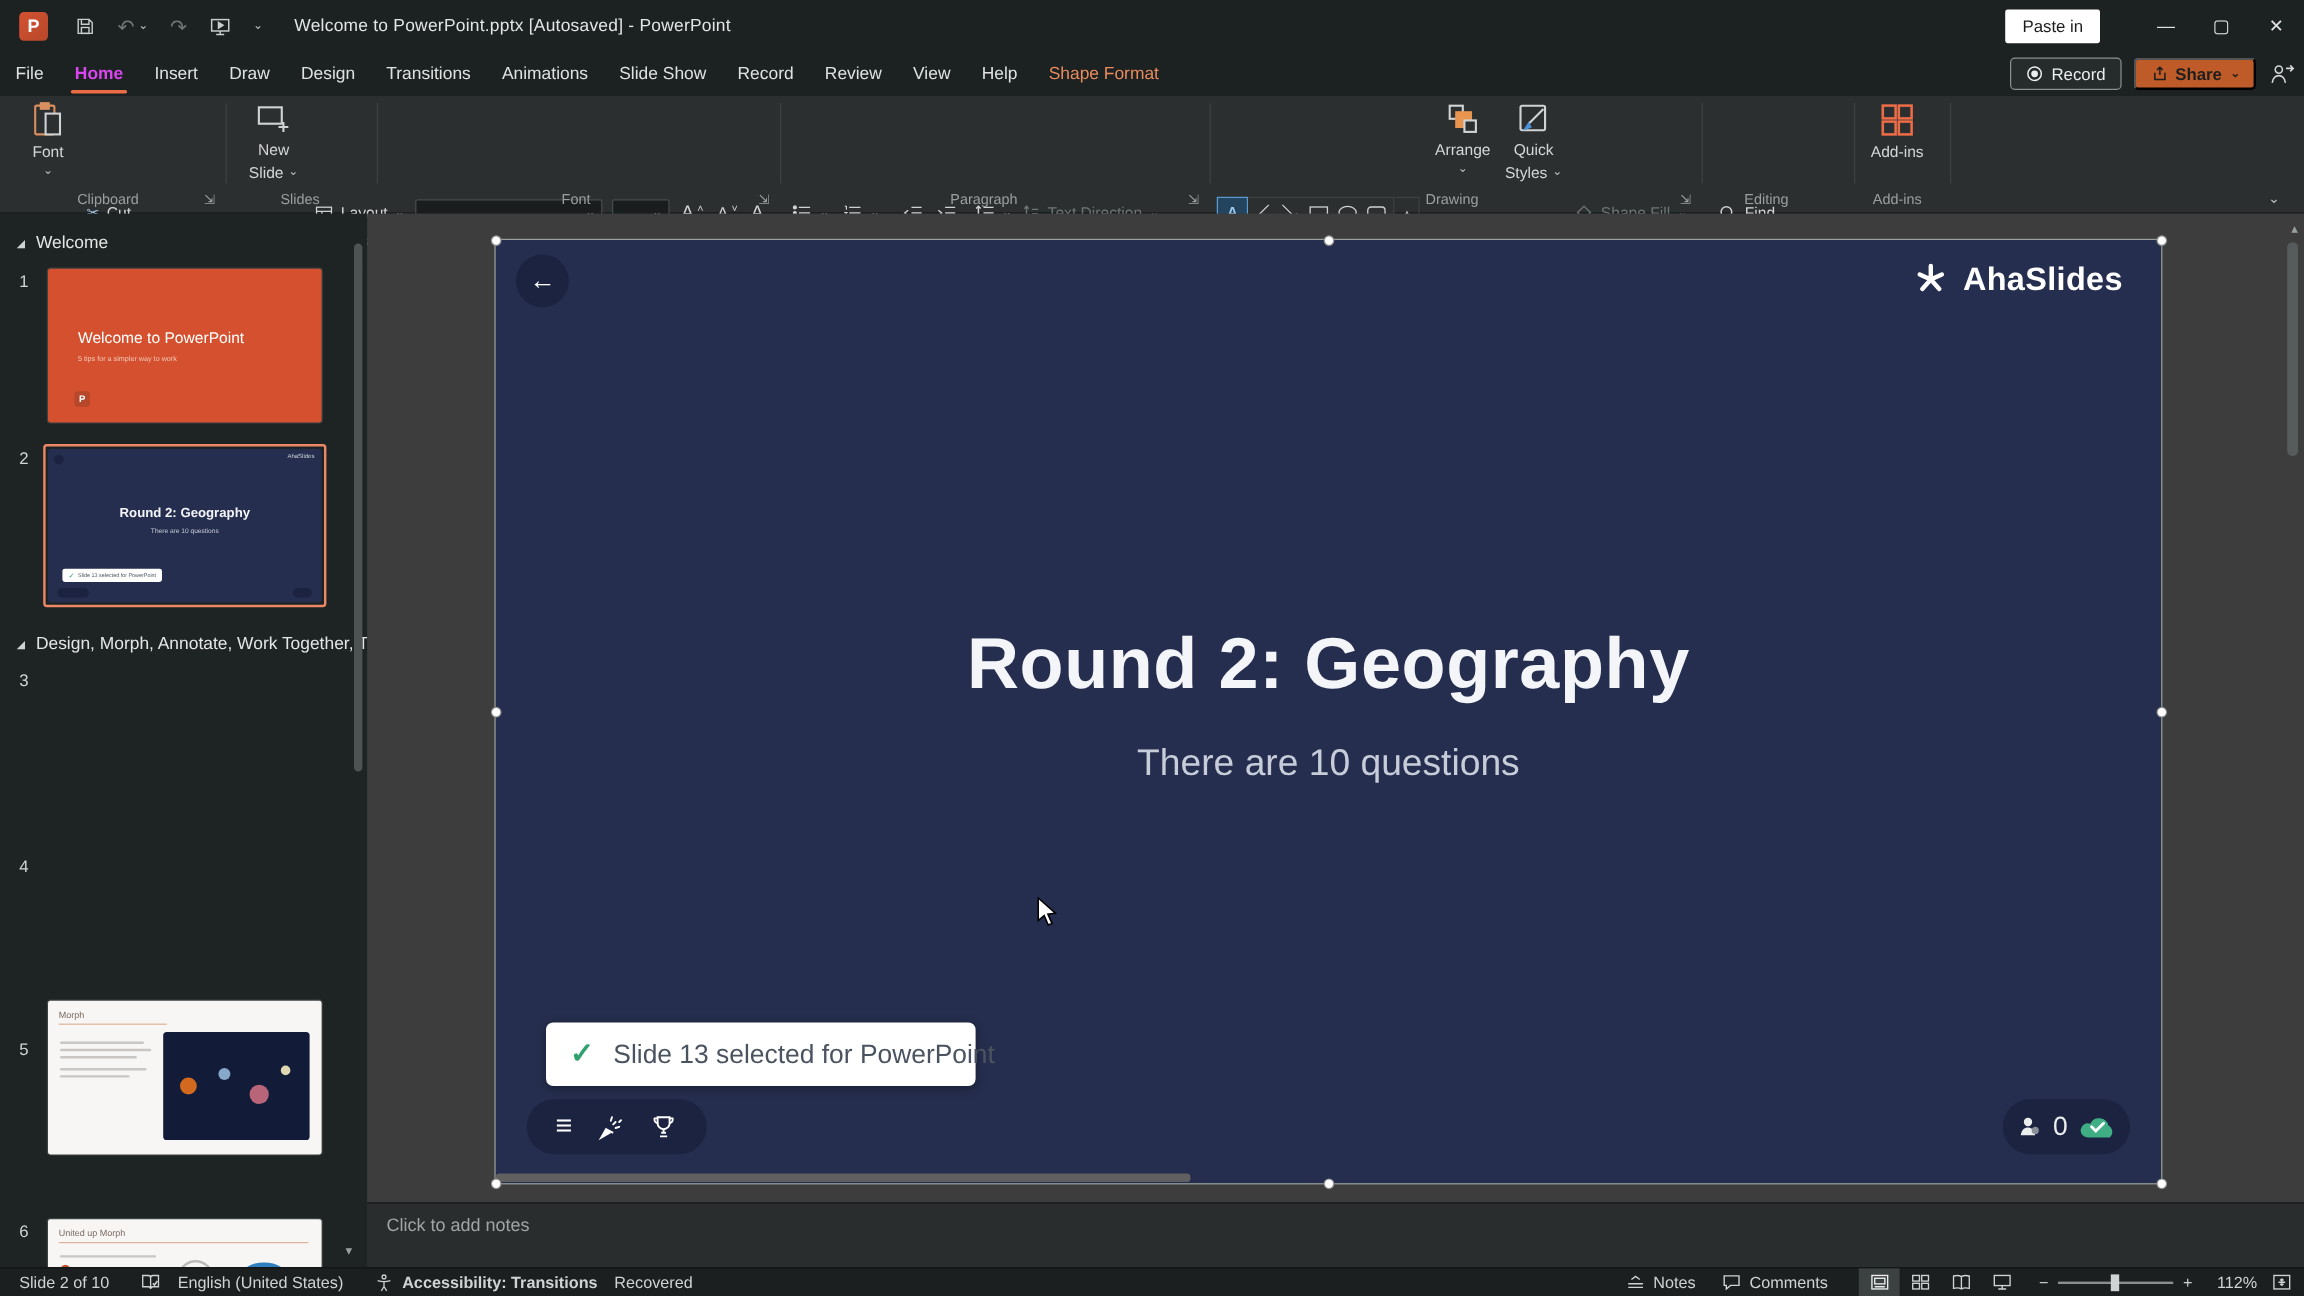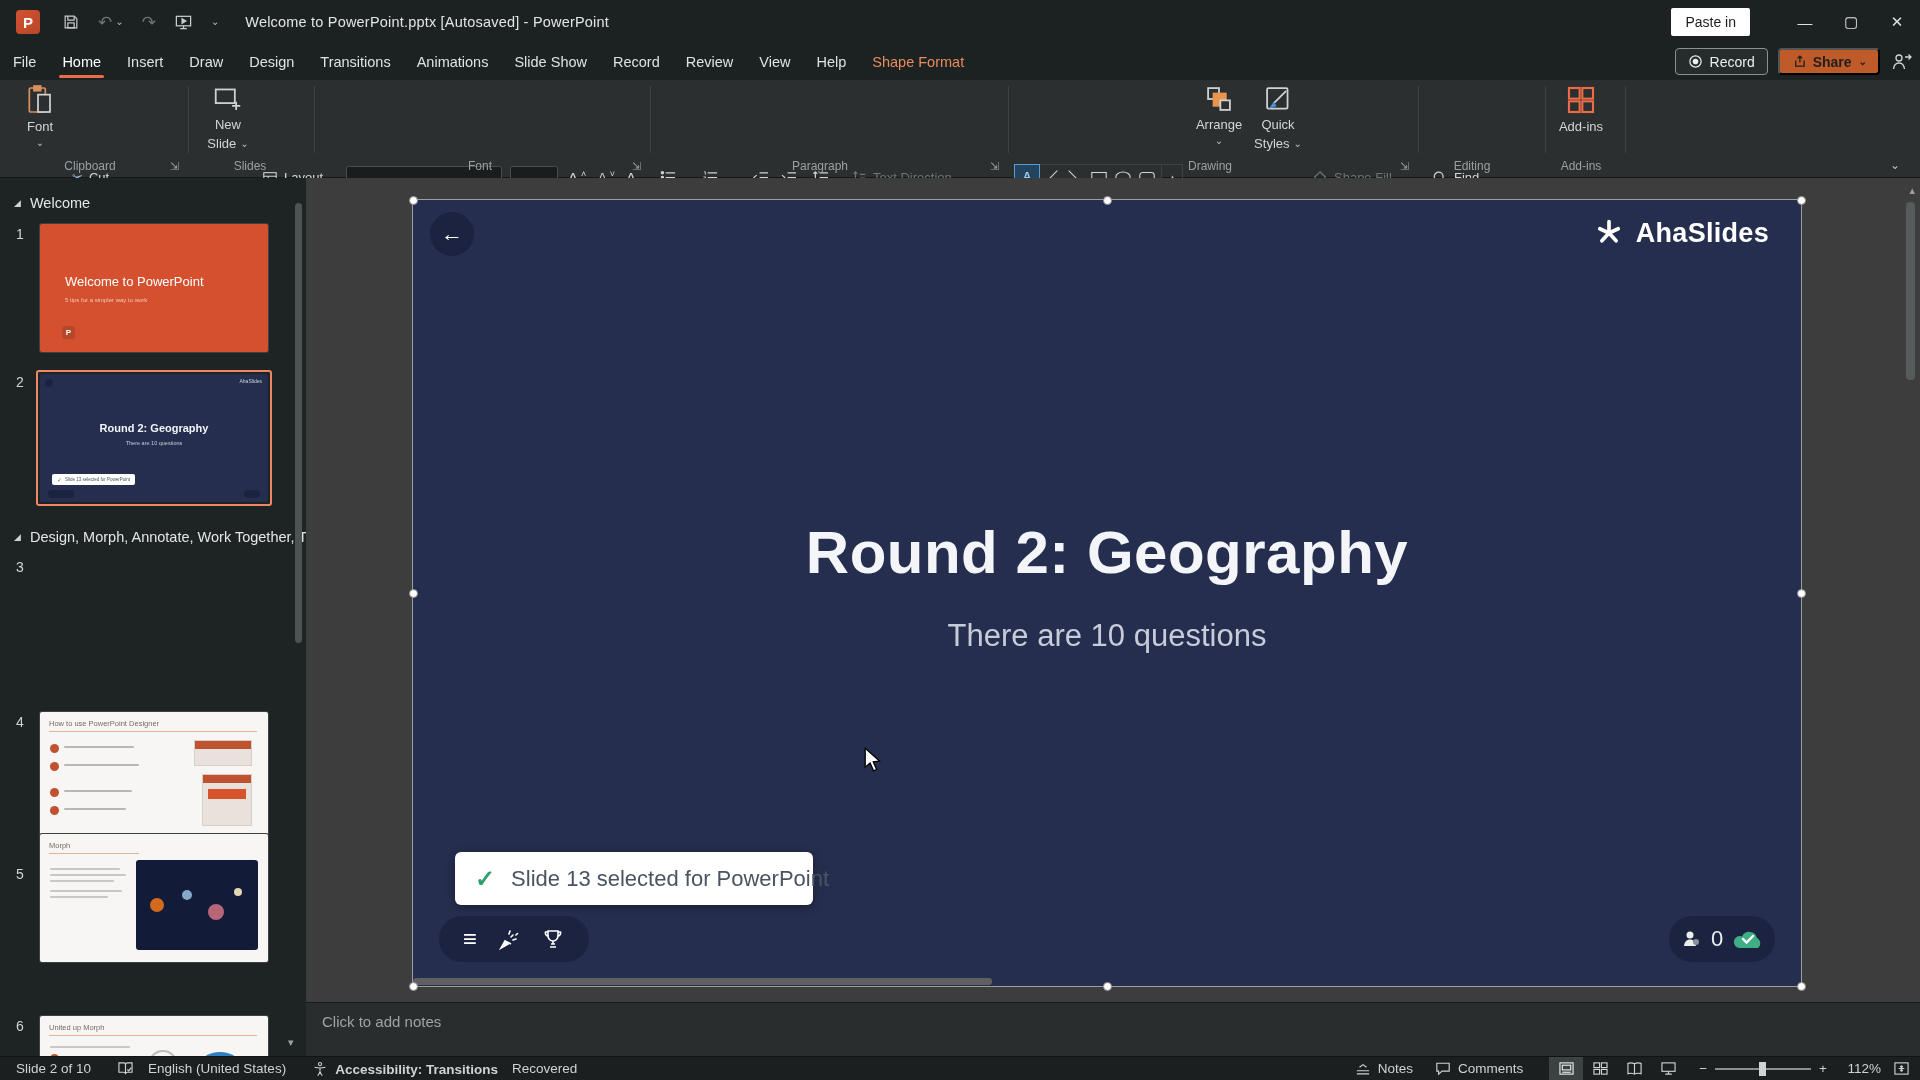--- a/index.html
+++ b/index.html
@@ -15,21 +15,21 @@
   .qat .glyph{font-size:17px;line-height:1}
   .dim{color:#6f7474}
   #doc-title{margin-left:26px;font-size:14.5px;color:#e3e5e5;letter-spacing:.2px}
   #signin-btn{position:absolute;right:170px;top:8px;height:28px;padding:0 14px;background:#fff;color:#1c1c1c;font-size:14px;border:none;border-radius:2px;display:flex;align-items:center}
   .winbtn{position:absolute;top:0;width:46px;height:44px;display:flex;align-items:center;justify-content:center;font-size:15px;color:#e0e0e0}
   #btn-min{right:92px}#btn-max{right:46px}#btn-close{right:0}
 
   
   #tabrow{position:absolute;left:0;top:44px;width:1920px;height:36px;background:#1c2121;display:flex;align-items:center}
   .tab{font-size:14.5px;color:#e0e2e2;padding:8px 13px;position:relative;white-space:nowrap}
-  .tab.active{font-weight:normal;color:#ffffff}
+  .tab.active{font-weight:bold;color:#d946ef}
   .tab.active::after{content:"";position:absolute;left:10px;right:10px;bottom:0;height:3px;background:#ED6C47;border-radius:2px}
   .tab.contextual{color:#e88b5e}
   #tab-actions{position:absolute;right:8px;top:4px;display:flex;align-items:center;gap:10px}
   #record-btn{display:flex;align-items:center;gap:7px;height:27px;padding:0 12px;border:1px solid #8b9090;border-radius:4px;background:#262b2b;color:#eceeee;font-size:14px}
   #share-btn{display:flex;align-items:center;gap:7px;height:27px;padding:0 11px;border-radius:4px;background:#bf5b29;color:#1f1f1f;font-size:14px;font-weight:bold}
 
   
   #ribbon{position:absolute;left:0;top:80px;width:1920px;height:98px;background:#2b2f2f;border-bottom:1px solid #151818}
   .vdiv{position:absolute;top:6px;bottom:24px;width:1px;background:#3d4242}
   .grp-label{position:absolute;bottom:4px;font-size:12px;color:#9aa0a0;text-align:center}
@@ -77,21 +77,21 @@
   #hscroll{position:absolute;left:107px;top:800px;width:579px;height:7px;background:#606060;border-radius:3px}
   #vscroll-track{position:absolute;right:2px;top:0;width:12px;height:824px}
   #vscroll-up{position:absolute;right:3px;top:6px;font-size:11px;color:#9aa0a0}
   #vscroll-thumb{position:absolute;right:3px;top:24px;width:9px;height:178px;background:#565b5b;border-radius:4px}
   #cursor{position:absolute;left:556px;top:569px;z-index:9}
 
   
   #notes{position:absolute;left:306px;top:1002px;width:1614px;height:54px;background:#292d2d;border-top:1px solid #161a1a;padding:10px 0 0 16px}
   #notes-text{font-size:15px;color:#9fa4a4}
   #statusbar{position:absolute;left:0;top:1056px;width:1920px;height:24px;background:#1b1f1f;border-top:1px solid #111414;display:flex;align-items:center;font-size:13.5px;color:#cfd3d3}
-  .sb-item{display:flex;align-items:flex-end;gap:7px;white-space:nowrap}
+  .sb-item{display:flex;align-items:flex-start;gap:7px;white-space:nowrap}
   .sb-views{display:flex;align-items:center}
   .sb-view{width:34px;height:24px;display:flex;align-items:center;justify-content:center}
   .sb-view.on{background:#3c4141}
   #zoom-track{width:96px;height:2px;background:#8a8f8f;position:relative;margin:0 8px}
   #zoom-thumb{position:absolute;left:44px;top:-6px;width:7px;height:14px;background:#cfd3d3}
 </style>
 </head>
 <body>
 
 <div id="titlebar">
@@ -575,38 +575,20 @@
   </div>
 
   <div class="sec-head" style="top:351px">
     <span class="sec-tri">◢</span>
     <span>Design, Morph, Annotate, Work Together, T...</span>
   </div>
 
   <div class="thumb-num" style="top:381px">3</div>
 
   <div class="thumb-num" style="top:536px">4</div>
-  <div class="thumb white" style="top:534px">
-    <div class="mini-title">How to use PowerPoint Designer</div>
-    <div style="position:absolute;left:10px;top:32px;width:9px;height:9px;border-radius:50%;background:#c0532f"></div>
-    <div class="mini-line" style="left:24px;top:34px;width:70px;background:#b9b6b3"></div>
-    <div style="position:absolute;left:10px;top:50px;width:9px;height:9px;border-radius:50%;background:#c0532f"></div>
-    <div class="mini-line" style="left:24px;top:52px;width:75px;background:#b9b6b3"></div>
-    <div style="position:absolute;left:10px;top:76px;width:9px;height:9px;border-radius:50%;background:#c0532f"></div>
-    <div class="mini-line" style="left:24px;top:78px;width:68px;background:#b9b6b3"></div>
-    <div style="position:absolute;left:10px;top:94px;width:9px;height:9px;border-radius:50%;background:#c0532f"></div>
-    <div class="mini-line" style="left:24px;top:96px;width:62px;background:#b9b6b3"></div>
-    <div style="position:absolute;right:16px;top:28px;width:58px;height:26px;background:#e9e2dc;border:1px solid #d8cfc8">
-        <div style="height:8px;background:#c0532f"></div>
-      </div>
-    <div style="position:absolute;right:16px;top:62px;width:50px;height:52px;background:#e9e2dc;border:1px solid #d8cfc8">
-        <div style="height:8px;background:#c0532f"></div>
-        <div style="margin:6px 5px 0;height:10px;background:#d6532c"></div>
-      </div>
-  </div>
 
   <div class="thumb-num" style="top:688px">5</div>
   <div class="thumb white" style="top:656px">
     <div class="mini-title" style="width:90px">Morph</div>
     <div class="mini-line" style="left:10px;top:34px;width:70px"></div>
     <div class="mini-line" style="left:10px;top:40px;width:76px"></div>
     <div class="mini-line" style="left:10px;top:46px;width:64px"></div>
     <div class="mini-line" style="left:10px;top:56px;width:72px"></div>
     <div class="mini-line" style="left:10px;top:62px;width:58px"></div>
     <div style="position:absolute;left:96px;top:26px;width:122px;height:90px;background:#121c38;border-radius:3px;overflow:hidden">

